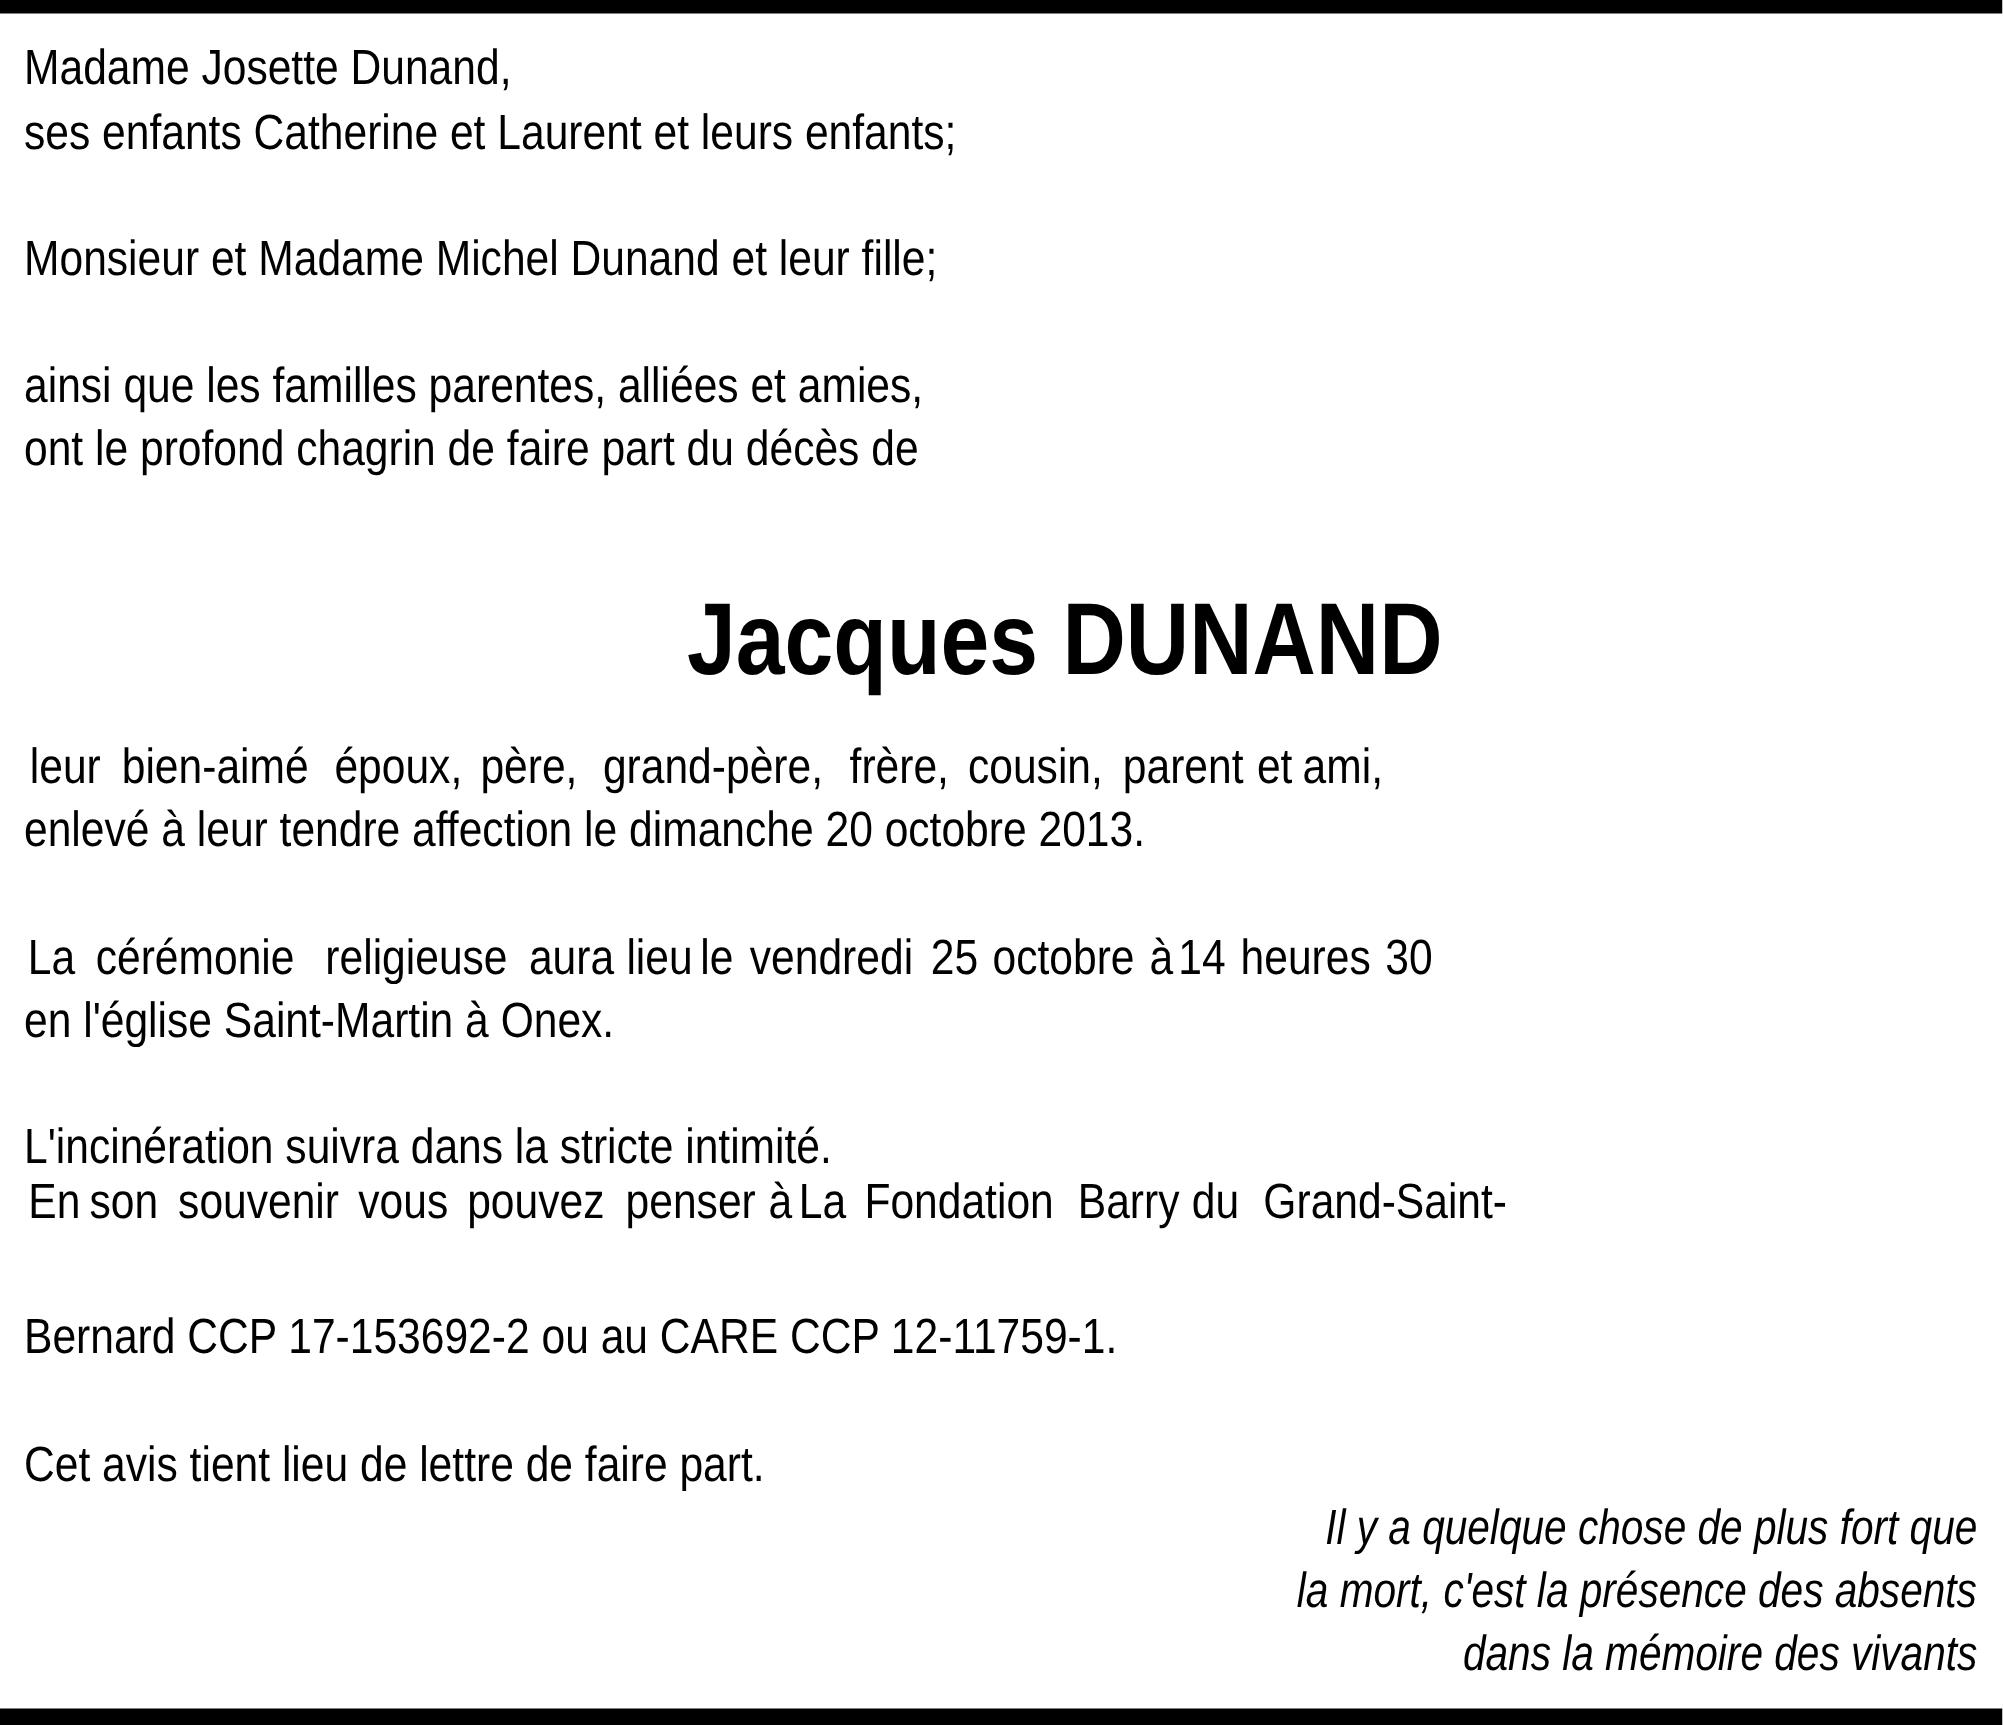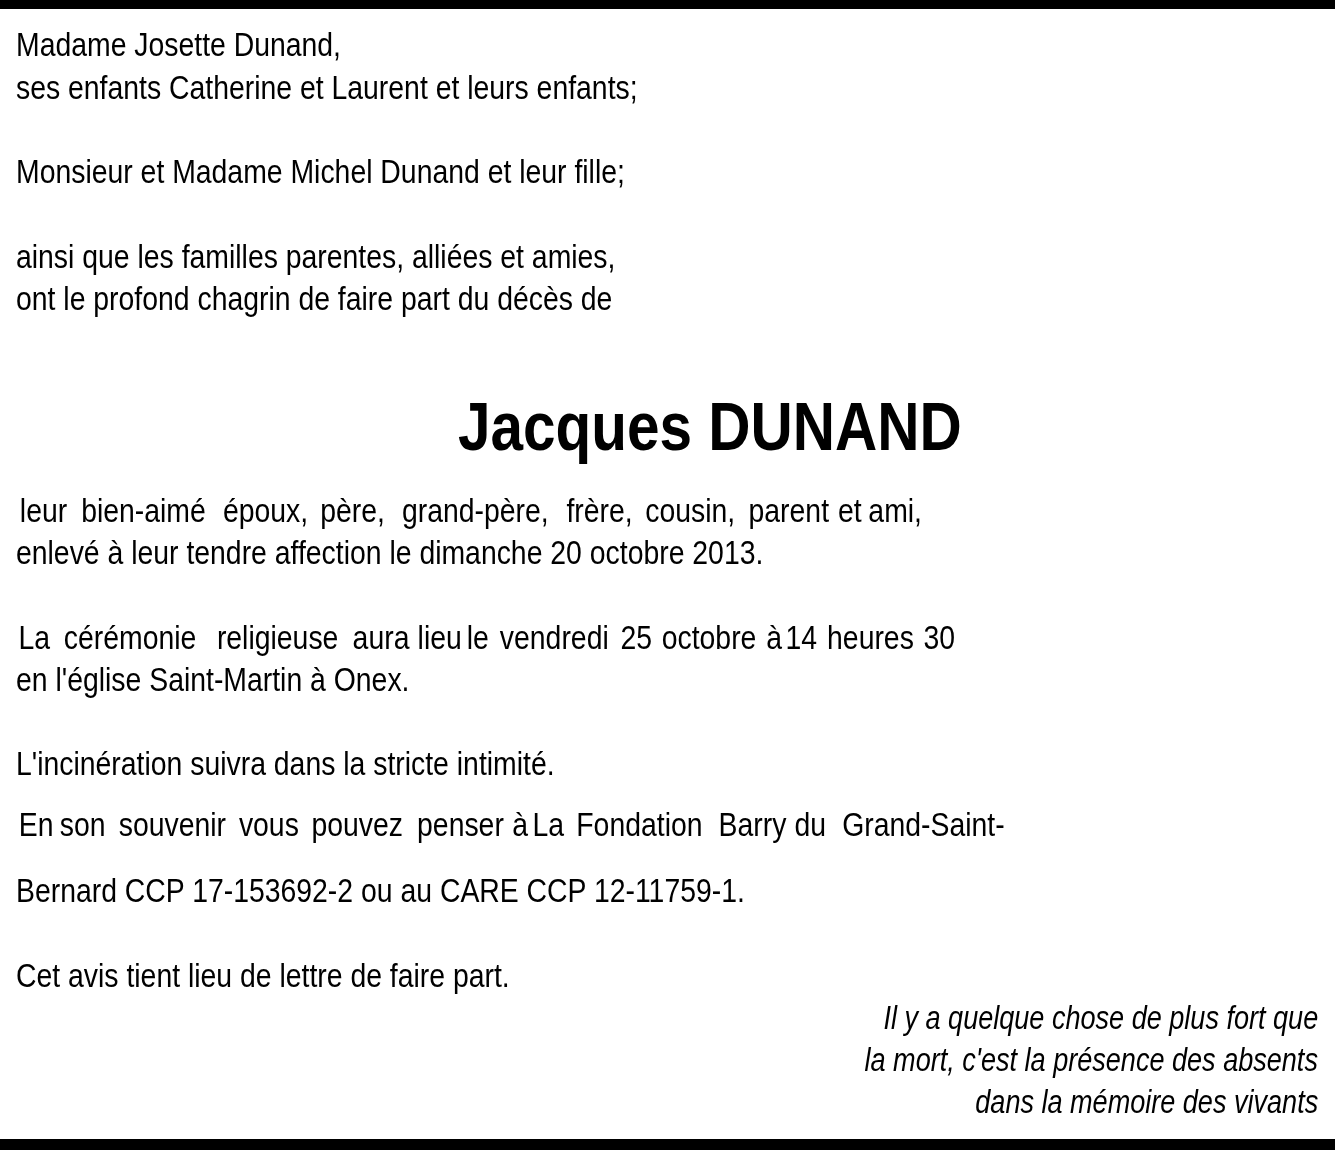--- a/index.html
+++ b/index.html
@@ -57,21 +57,21 @@
   <span>octobre</span>
   <span>à</span>
   <span>14</span>
   <span>heures</span>
   <span>30</span>
 </div>
 <div class="line" style="top:659px">en l'église Saint-Martin à Onex.</div>
 
 <div class="line" style="top:743px">L'incinération suivra dans la stricte intimité.</div>
 
-<div class="just" style="top:804px">
+<div class="just" style="top:780px">
   <span>En</span>
   <span>son</span>
   <span>souvenir</span>
   <span>vous</span>
   <span>pouvez</span>
   <span>penser</span>
   <span>à</span>
   <span>La</span>
   <span>Fondation</span>
   <span>Barry</span>

